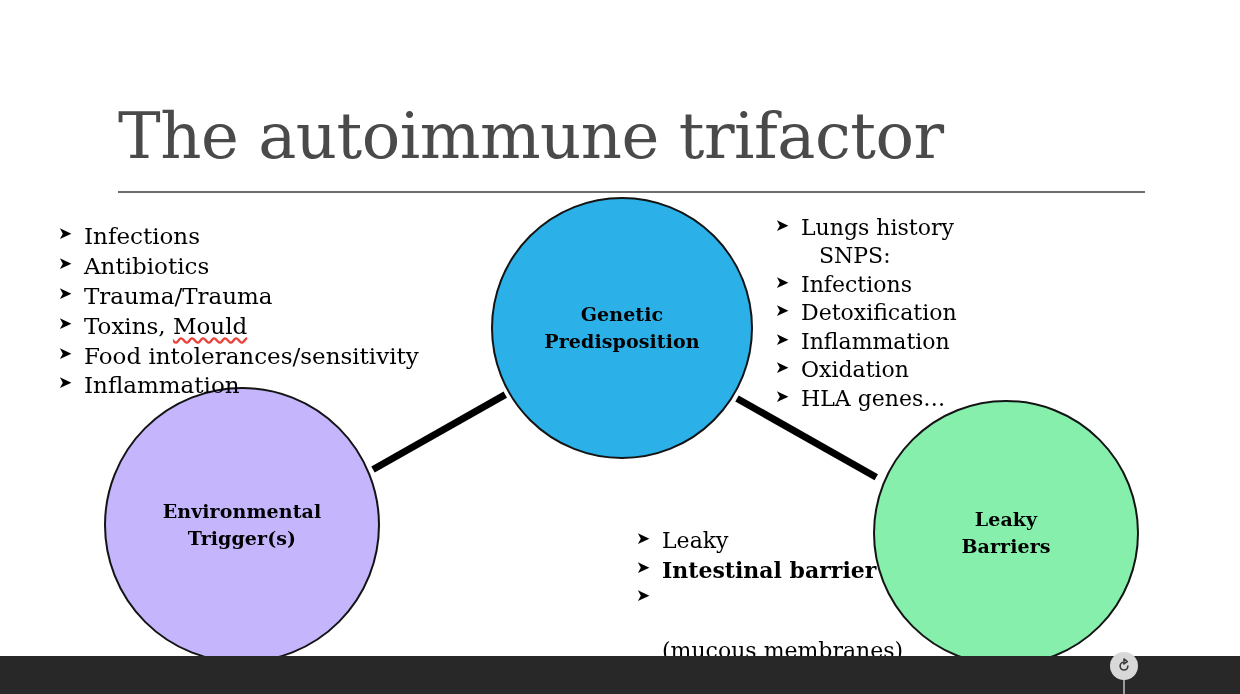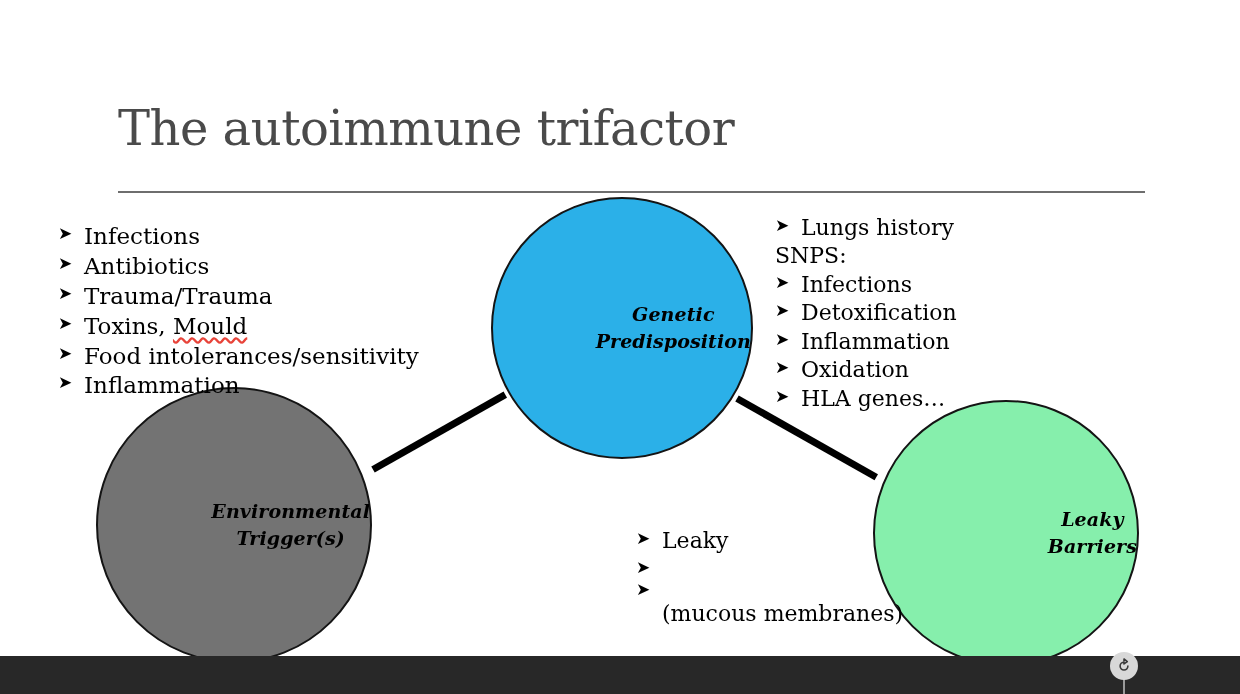--- a/index.html
+++ b/index.html
@@ -17,21 +17,21 @@
     background: #ffffff;
     overflow: hidden;
   }
 
   
   #slide-title {
     position: absolute;
     left: 118px;
     top: 104px;
     font-family: "DejaVu Serif", "Liberation Serif", serif;
-    font-size: 48px;
+    font-size: 64px;
     font-weight: 400;
     letter-spacing: -0.5px;
     color: #4a4a4a;
     white-space: nowrap;
     line-height: 1.0;
   }
   #title-rule {
     position: absolute;
     left: 118px;
     top: 191px;
@@ -41,46 +41,45 @@
   }
 
   
   .node-circle {
     position: absolute;
     border-radius: 50%;
     border: 2px solid #141414;
     box-sizing: border-box;
     display: flex;
     align-items: center;
-    justify-content: flex-end;
+    justify-content: center;
     z-index: 3;
-    font-style: italic;
   }
   .node-label {
     font-family: "DejaVu Serif", "Liberation Serif", serif;
     font-weight: bold;
     font-size: 19px;
     line-height: 1.40;
     color: #000000;
     text-align: center;
     letter-spacing: 0.1px;
   }
   #circle-genetic {
     left: 491px;
     top: 197px;
     width: 262px;
     height: 262px;
     background: #2BB0E8;
   }
   #circle-environmental {
-    left: 96px;
+    left: 104px;
     top: 387px;
     width: 276px;
     height: 276px;
-    background: #737373;
+    background: #c4b5fd;
   }
   #circle-leaky {
     left: 873px;
     top: 400px;
     width: 266px;
     height: 266px;
     background: #86efac;
   }
 
   
@@ -127,24 +126,26 @@
   .bullet-text { flex: 0 0 auto; }
   .bullet-text.bold { font-weight: bold; }
   .bullet-text.misspelled {
     text-decoration: underline wavy #e8443a;
     text-decoration-skip-ink: none;
     text-underline-offset: 3px;
   }
   .nobullet-row {
     white-space: nowrap;
     padding-left: 0;
+    margin-left: 44px;
   }
   .cont-row {
     white-space: nowrap;
     padding-left: 26px;
+    margin-top: 31px;
   }
 
   #list-environmental {
     left: 58px;
     top: 222px;
     font-size: 23px;
     line-height: 1.30;
   }
   #list-genetic {
     left: 775px;
@@ -279,20 +280,21 @@
       </div>
     </div>
 
   <div class="bullet-list" id="list-barriers">
       <div class="bullet-row">
         <span class="bullet-marker">➤</span>
         <span class="bullet-text">Leaky</span>
       </div>
       <div class="bullet-row">
         <span class="bullet-marker">➤</span>
+        <span class="bullet-text bold">Intestinal barrier</span>
       </div>
       <div class="bullet-row">
         <span class="bullet-marker">➤</span>
       </div>
       <div class="cont-row">(mucous membranes)</div>
     </div>
 
   <div id="bottom-bar"></div>
   <div id="refresh-stem"></div>
   <div id="refresh-badge">

